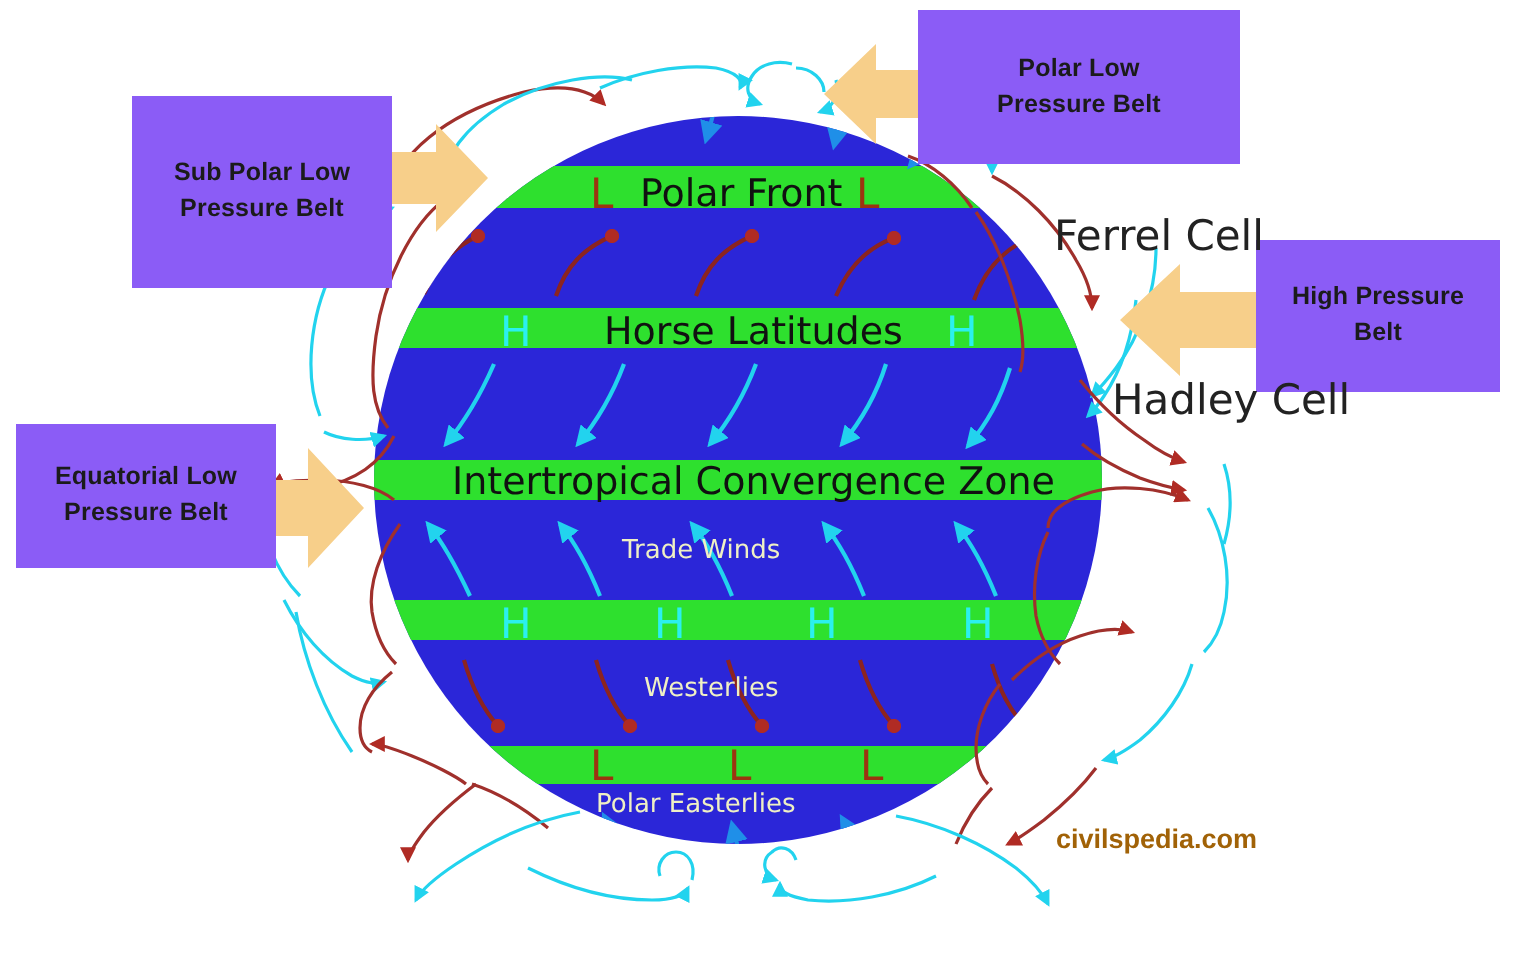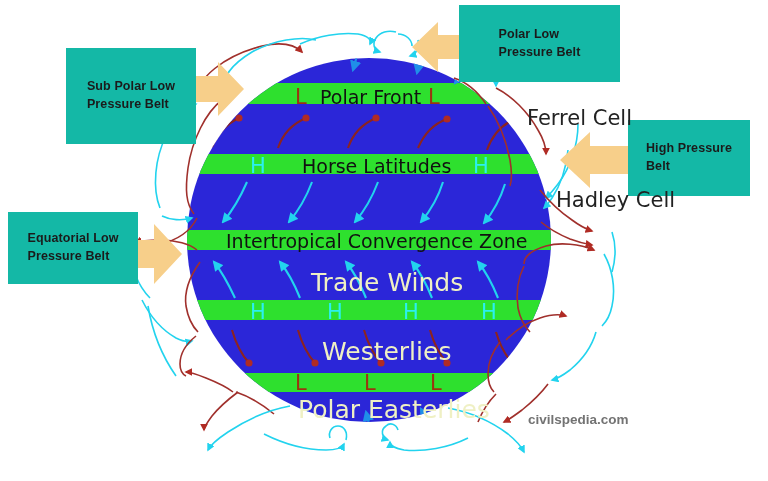--- a/index.html
+++ b/index.html
@@ -2,40 +2,40 @@
 <html><head>
 <meta charset="utf-8">
 <style>
   html,body{margin:0;padding:0;background:#fff;}
   body{width:768px;height:481px;overflow:hidden;
        font-family:"Liberation Sans",sans-serif;}
   #stage{position:relative;width:768px;height:481px;background:#ffffff;}
   #svgroot{position:absolute;left:0;top:0;width:768px;height:481px;}
 
   
-  .callout{position:absolute;background:#14b8a6;color:#1b1b1b;
+  .callout{position:absolute;background:#8b5cf6;color:#1b1b1b;
            font-weight:bold;font-size:12.5px;line-height:1.42;
-           display:flex;align-items:center;
+           text-align:center;display:flex;align-items:center;
            justify-content:center;letter-spacing:.1px;z-index:6;}
   .callout span{display:block;padding:0 6px;}
 
   .arrowtab{position:absolute;z-index:5;background:#f7cf8a;}
 
   
   .freelabel{position:absolute;z-index:7;color:#222;
              font-family:"DejaVu Sans",sans-serif;
              font-size:21px;white-space:nowrap;}
-  .sitelabel{position:absolute;z-index:8;color:#737373;font-weight:bold;
+  .sitelabel{position:absolute;z-index:8;color:#a16207;font-weight:bold;
              font-size:13.5px;white-space:nowrap;}
 
   
   .bandtext{position:absolute;z-index:4;white-space:nowrap;
             font-family:"DejaVu Sans",sans-serif;}
   .band-title{color:#111;font-size:19px;}
-  .zone-title{color:#eff0c4;font-size:25px;}
+  .zone-title{color:#eff0c4;font-size:13px;}
   .letter-h{color:#2bf0ef;font-size:21px;font-weight:500;}
   .letter-l{color:#9c3410;font-size:21px;font-weight:500;}
 </style>
 </head>
 <body>
 
 <div id="stage">
 
   <svg id="svgroot" viewBox="0 0 768 481">
     <defs>

